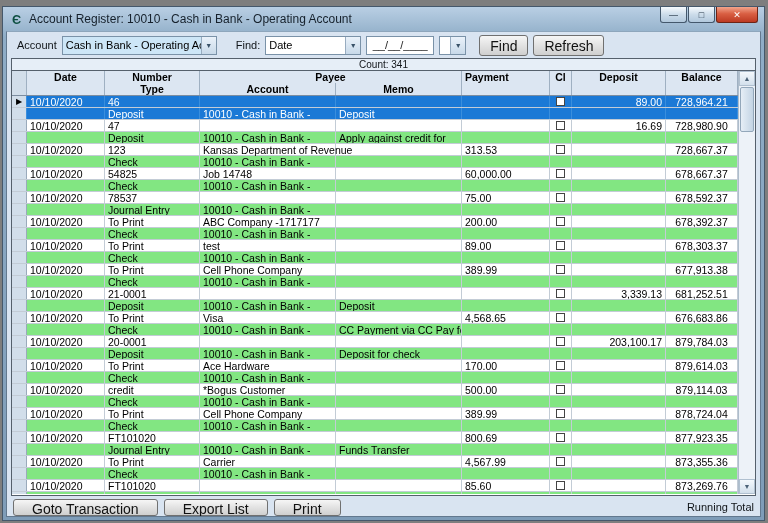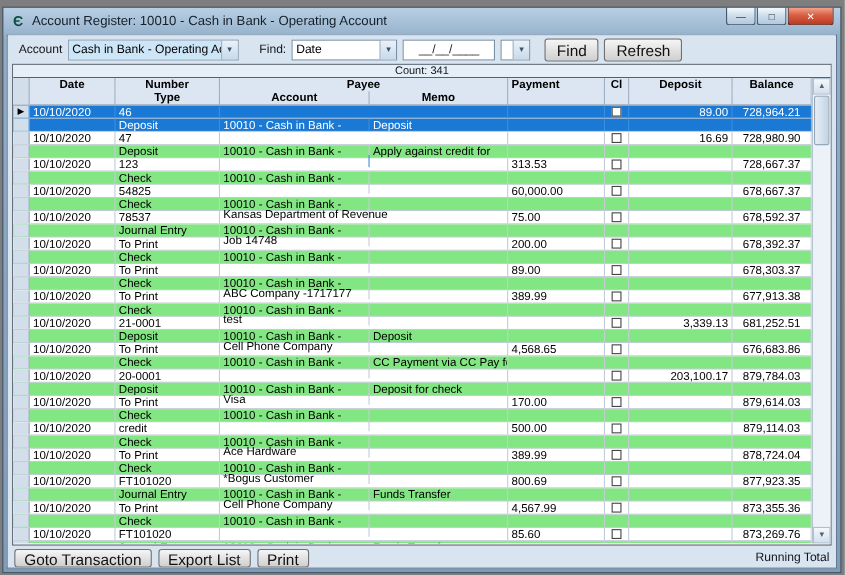--- a/index.html
+++ b/index.html
@@ -37,21 +37,21 @@
   .combo { display: flex; align-items: stretch; height: 19px; border: 1px solid #7a92a8; background: #fff; }
   .combo-text { flex: 1; font-size: 11px; line-height: 17px; padding: 0 3px; white-space: nowrap; overflow: hidden; }
   .combo-text.hl { background: #cde6f7; }
   .combo-arrow {
     width: 15px; display: flex; align-items: center; justify-content: center; font-size: 7px;
     color: #3a5268; background: linear-gradient(#eaf2fa, #c8d9e9); border-left: 1px solid #98acc0;
   }
   .account-combo { width: 155px; margin-right: 14px; }
   .find-combo { width: 96px; }
   .datebox {
-    width: 84px; height: 19px; border: 1px solid #7a92a8; background: #fff;
+    width: 68px; height: 19px; border: 1px solid #7a92a8; background: #fff;
     font-size: 11px; line-height: 17px; text-align: center; color: #222;
   }
   .mini-combo { width: 27px; }
   .btn {
     font-size: 14px; color: #111; padding: 2px 10px; height: 21px;
     background: linear-gradient(#f6f6f6, #e4e4e4 45%, #cfcfcf);
     border: 1px solid #707070; border-radius: 3px; cursor: default;
   }
   .btn-find { margin-left: 8px; }
 
@@ -83,21 +83,21 @@
   .ghead { background: #dce6f2; border-bottom: 1px solid #7c8da0; }
   .ghead .line { font-weight: bold; font-size: 10.5px; }
   .ghead .c { border-right: 1px solid #9fb0c2; text-align: center; overflow: visible; }
   .ghead .c.payee-span { width: 262px; }
   .ghead .c.selector { background: #d2deea; }
 
   
   .txn .line1 { background: #ffffff; }
   .txn .line2 { background: #82e682; }
   .txn .line { border-bottom: 1px solid #c3ccd6; height: 12px; }
-  .txn .line1 .c.account { overflow: visible; position: relative; z-index: 2; margin-top: 45px; }
+  .txn .line1 .c.account { overflow: visible; position: relative; z-index: 2; }
   .txn.selected .line1, .txn.selected .line2 { background: #1b79d6; color: #fff; }
   .txn.selected .c { border-right-color: #3a8edd; }
   .txn.selected .c.selector { background: #d2deea; color: #000; }
 
   .checkbox {
     display: inline-block; width: 9px; height: 9px; margin-top: 1px;
     background: #fff; border: 1px solid #444; vertical-align: top;
   }
 
   
@@ -107,21 +107,21 @@
     background: linear-gradient(#f4f8fc, #d3e0ec); border: 1px solid #b0c0d0;
   }
   .sb-btn.down { margin-top: auto; }
   .sb-thumb {
     height: 45px; margin: 1px 1px 0 1px; border: 1px solid #93a7ba; border-radius: 2px;
     background: linear-gradient(90deg, #e6eef6, #c3d4e4);
   }
 
   
   .footer { height: 22px; display: flex; align-items: center; gap: 6px; padding: 0 6px 0 6px; }
-  .footer .btn { height: 17px; padding: 1px 8px; }
+  .footer .btn { height: 17px; padding: 1px 18px; }
   .rt-label { margin-left: auto; font-size: 11px; color: #101418; }
   .rt-box {
     width: 118px; height: 17px; background: #fff; border: 1px solid #7f97ac;
     box-shadow: inset 1px 1px 1px rgba(0,0,0,.25);
     font-size: 10.5px; line-height: 15px; text-align: right; padding: 0 4px;
   }
 </style>
 </head>
 <body>
 

